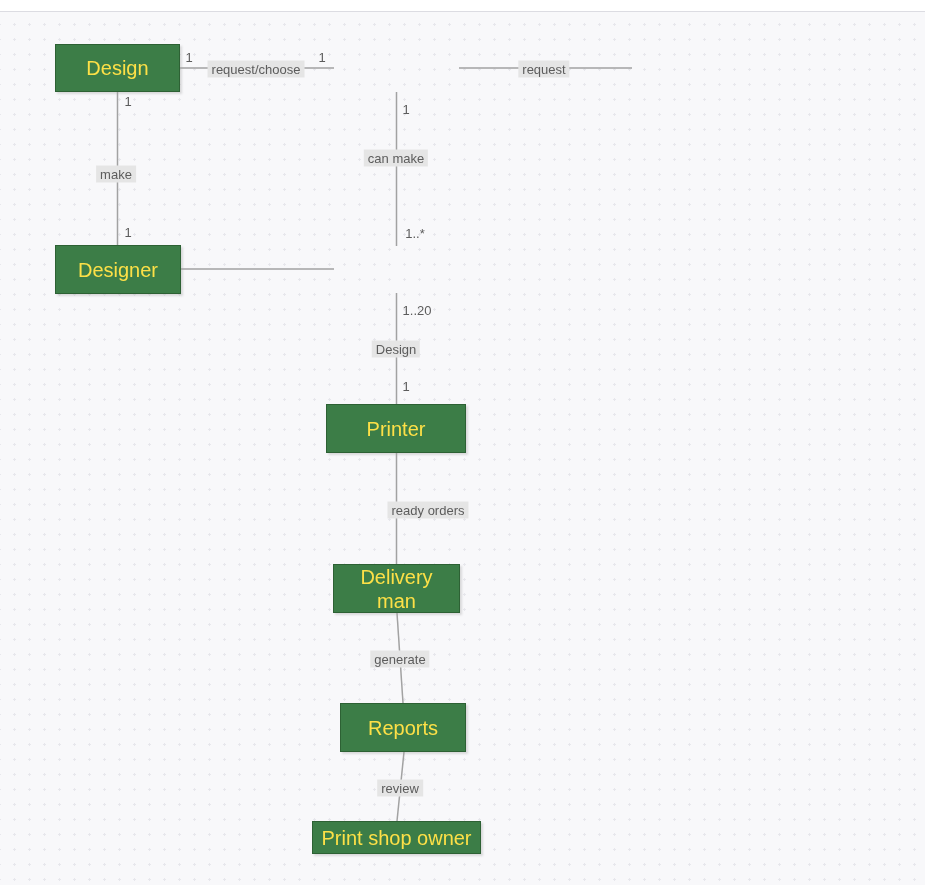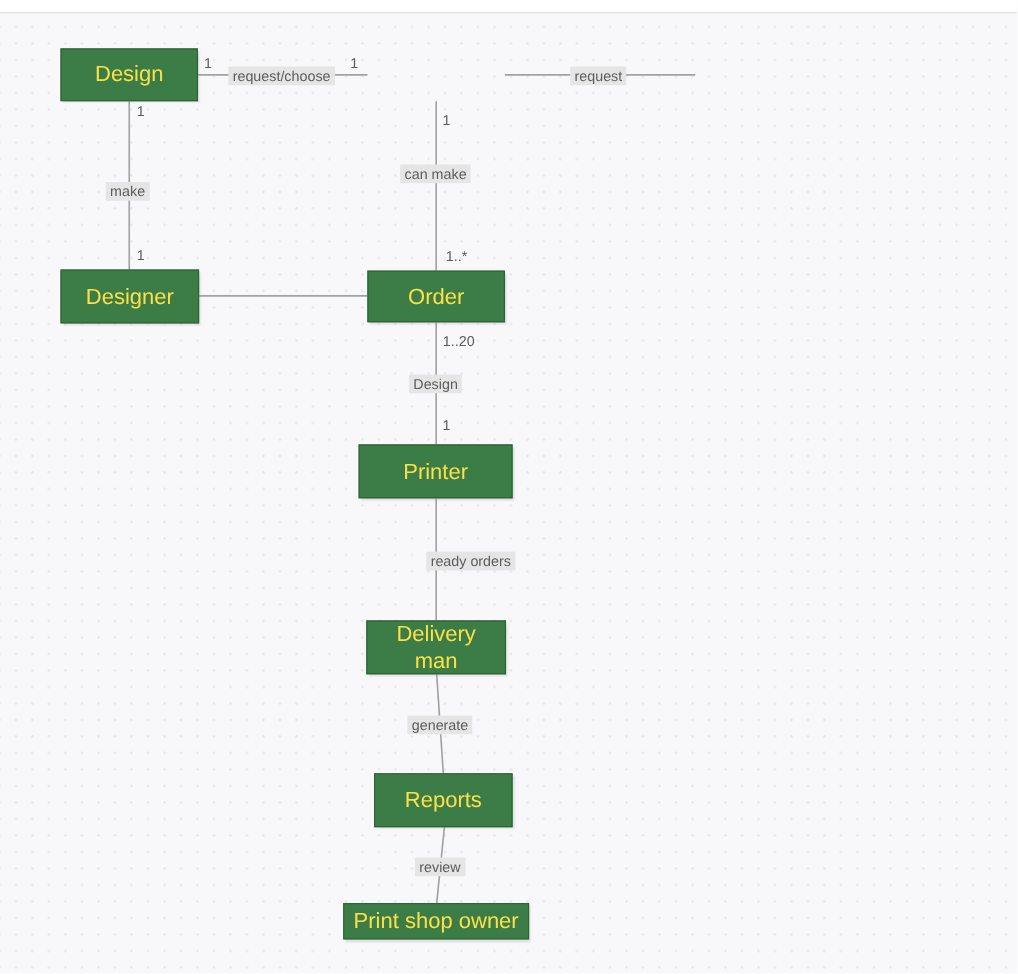--- a/index.html
+++ b/index.html
@@ -96,21 +96,20 @@
       <line x1="181" y1="269" x2="334" y2="269"></line>
       <line x1="396.5" y1="293" x2="396.5" y2="404"></line>
       <line x1="396.5" y1="453" x2="396.5" y2="564"></line>
       <line x1="397" y1="613" x2="403" y2="703"></line>
       <line x1="404" y1="752" x2="397" y2="821"></line>
     </g>
   </svg>
 
   <div class="node green n-design">Design</div>
   <div class="node green n-designer">Designer</div>
-  <div class="node green n-order">Order</div>
   <div class="node green n-printer">Printer</div>
   <div class="node green n-delivery">Delivery man</div>
   <div class="node green n-reports">Reports</div>
   <div class="node green n-owner">Print shop owner</div>
 
   <span class="mult   l-dc-1a">1</span>
   <span class="elabel l-dc">request/choose</span>
   <span class="mult   l-dc-1b">1</span>
 
   <span class="elabel l-ct">request</span>

